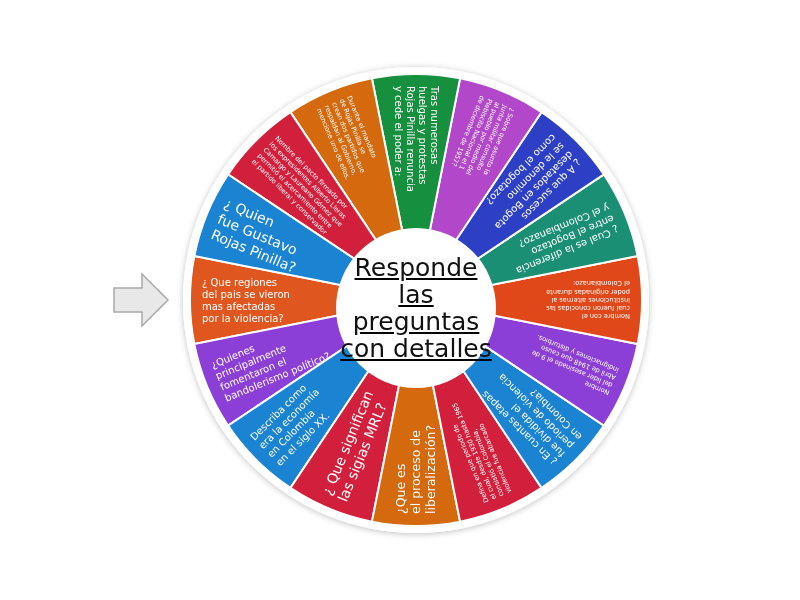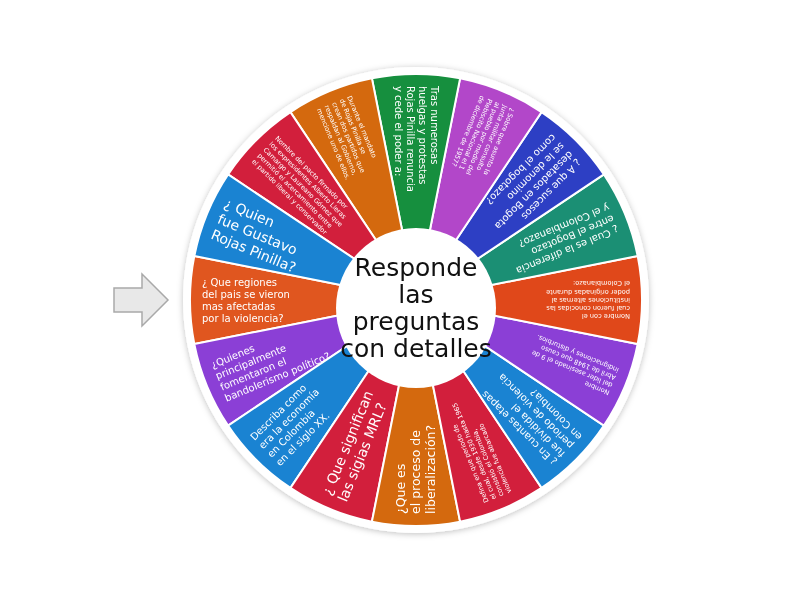--- a/index.html
+++ b/index.html
@@ -1,19 +1,19 @@
 <!DOCTYPE html>
 <html><head>
 <meta charset="utf-8">
 <style>
   html,body{margin:0;padding:0;background:#ffffff;}
   body{width:800px;height:600px;position:relative;overflow:hidden;font-family:"DejaVu Sans","Liberation Sans",sans-serif;}
   #wheel-svg{position:absolute;left:0;top:0;}
   .hub{position:absolute;left:336px;top:228px;width:160px;height:160px;border-radius:50%;
-       background:#fff;display:flex;align-items:center;justify-content:center;text-align:center;}
+       background:#fff;display:flex;align-items:center;justify-content:center;text-align:center;text-decoration:underline;}
   .hub span{font-size:25px;line-height:27px;color:#111;font-family:"DejaVu Sans",sans-serif;}
   .pointer{position:absolute;left:112px;top:272px;}
   .seg-text{fill:#fff;font-family:"DejaVu Sans",sans-serif;}
 </style>
 </head>
 <body>
 
 <svg id="wheel-svg" width="800" height="600">
   <defs>
     <filter id="shadow" x="-10%" y="-10%" width="120%" height="120%">

